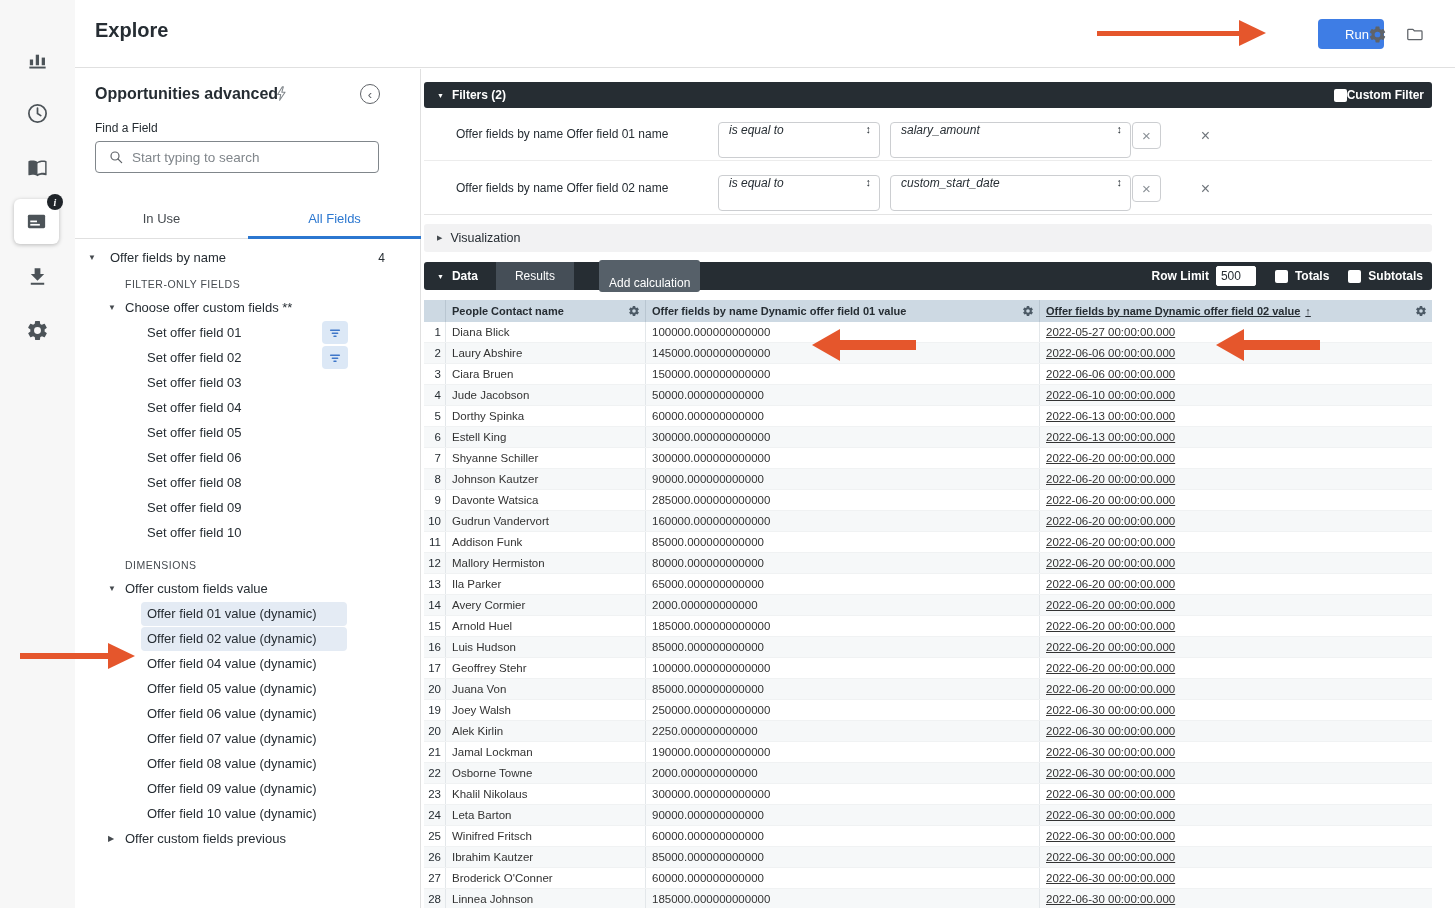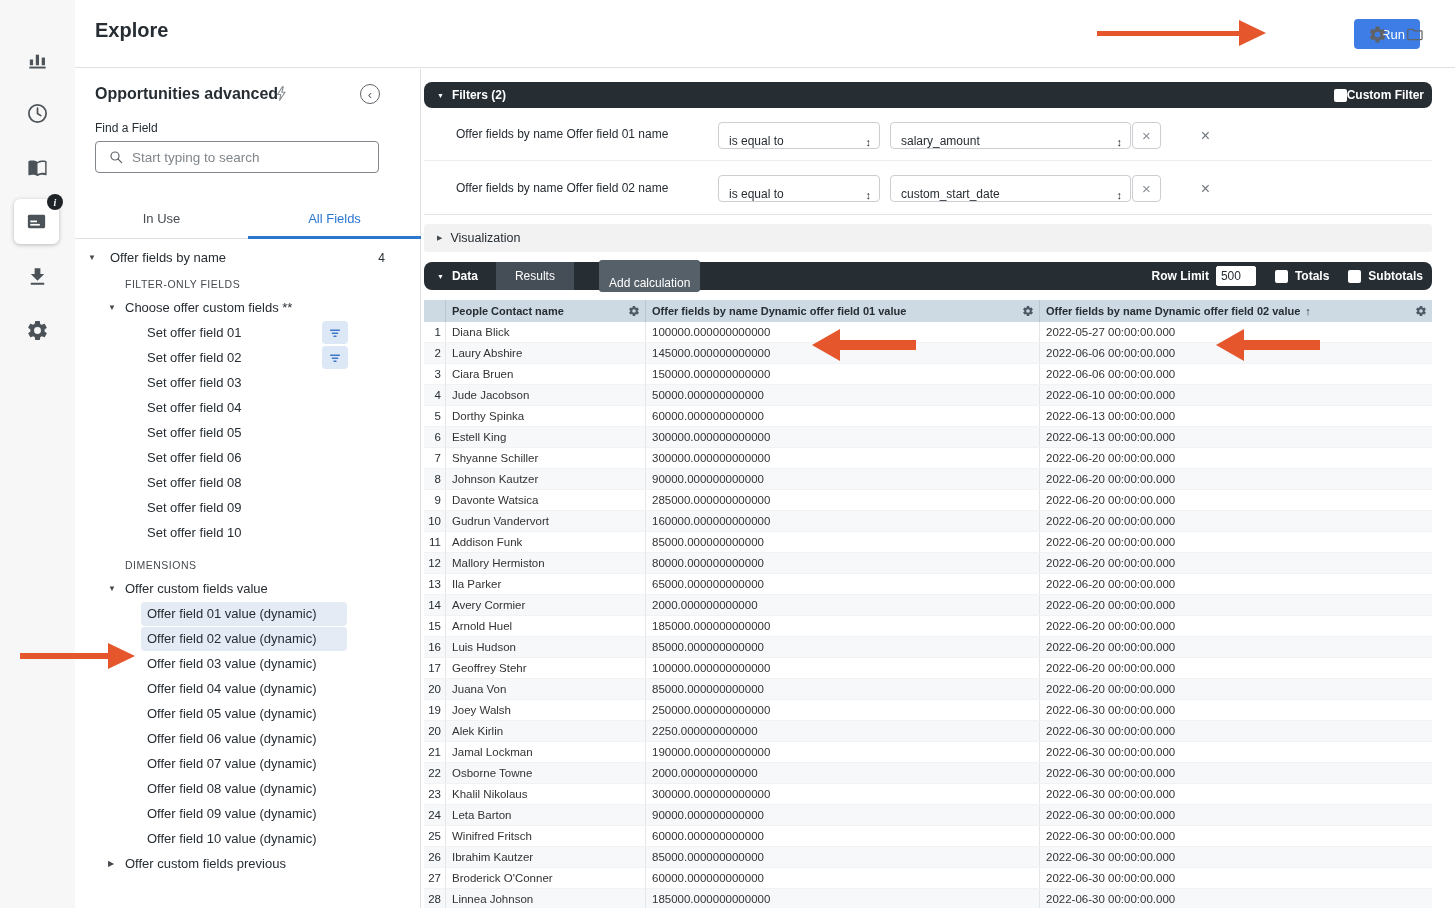--- a/index.html
+++ b/index.html
@@ -10,21 +10,21 @@
   }
   
   .rail { position:absolute; left:0; top:0; width:75px; height:908px; background:#f7f7f7; }
   .rail-ic { position:absolute; left:26px; width:23px; height:23px; color:#4c5358; }
   .rail-active-box { position:absolute; left:14px; top:199px; width:45px; height:45px; background:#fff; border-radius:6px; box-shadow:0 1px 4px rgba(0,0,0,.25); }
   .rail-active-box .rail-ic { left:11px; top:11px; }
   .info-badge { position:absolute; left:47px; top:194px; width:16px; height:16px; border-radius:50%; background:#1f2429; color:#fff; font-size:10px; font-style:italic; font-weight:bold; font-family:"Liberation Serif", serif; display:flex; align-items:center; justify-content:center; z-index:2; }
   
   .app-header { position:absolute; left:75px; top:0; width:1380px; height:68px; background:#fff; border-bottom:1px solid #e0e0e0; }
   .page-title { position:absolute; left:20px; top:19px; font-size:20px; font-weight:600; color:#262d33; }
-  .run-btn { position:absolute; left:1279px; top:19px; width:66px; height:30px; background:#3e7de5; border:none; border-radius:4px; color:#fff; font-size:13px; font-family:"Liberation Sans", sans-serif; cursor:pointer;padding-left:12px; }
+  .run-btn { position:absolute; left:1243px; top:19px; width:66px; height:30px; background:#3e7de5; border:none; border-radius:4px; color:#fff; font-size:13px; font-family:"Liberation Sans", sans-serif; cursor:pointer;padding-left:12px; }
   .hdr-ic { position:absolute; top:25px; width:19px; height:19px; color:#5f6368; cursor:pointer; }
   
   .sidebar { position:absolute; left:75px; top:69px; width:346px; height:839px; background:#fff; border-right:1px solid #e0e0e0; }
   .sb-title { position:absolute; left:20px; top:16px; font-size:16px; font-weight:600; color:#262d33; }
   .bolt-ic { position:absolute; left:198px; top:16px; width:17px; height:17px; color:#80868b; }
   .collapse-ic { position:absolute; left:285px; top:15px; width:20px; height:20px; border:1.5px solid #5f6368; border-radius:50%; color:#5f6368; display:flex; align-items:center; justify-content:center; cursor:pointer; }
   .find-label { position:absolute; left:20px; top:52px; font-size:12px; color:#262d33; }
   .search-box { position:absolute; left:20px; top:72px; width:284px; height:32px; border:1px solid #80868b; border-radius:4px; display:flex; align-items:center; }
   .search-box svg { width:16px; height:16px; margin:0 8px 0 12px; color:#5f6368; flex:none; }
   .search-box input { border:none; outline:none; flex:1; font-size:13.5px; font-family:"Liberation Sans", sans-serif; color:#262d33; background:transparent; }
@@ -39,31 +39,31 @@
   .tree-caret.l2 { left:33px; }
   .grp-label { position:absolute; left:35px; }
   .grp-label.l2 { left:50px; }
   .grp-count { position:absolute; right:36px; font-size:12px; }
   .sec-head { height:22px; display:flex; align-items:center; padding-left:50px; font-size:10.5px; letter-spacing:.5px; color:#454a4f; }
   .leaf-pill { position:absolute; left:66px; width:206px; height:24px; line-height:24px; padding-left:6px; border-radius:4px; white-space:nowrap; }
   .leaf-pill.selected { background:#e4ebf4; }
   .filter-btn { position:absolute; left:247px; top:1px; width:26px; height:23px; background:#dce8f6; border-radius:4px; display:flex; align-items:center; justify-content:center; cursor:pointer; }
   .filter-btn svg { width:16px; height:16px; color:#3f77c9; }
   
-  .dark-bar { position:absolute; left:424px; width:1008px; height:26px; background:#262d33; border-radius:8px; color:#fff; display:flex; align-items:center; }
+  .dark-bar { position:absolute; left:424px; width:1008px; height:26px; background:#262d33; border-radius:3px; color:#fff; display:flex; align-items:center; }
   .bar-caret { font-size:7px; margin:0 8px 0 13px; }
   .bar-title { font-size:12px; font-weight:700; }
   #filters-bar { top:82px; }
   .custom-filter { margin-left:auto; display:flex; align-items:center; margin-right:8px; font-size:12px; font-weight:600; cursor:pointer; }
   .cb { width:13px; height:13px; background:#fff; border-radius:2px; flex:none; }
   .filter-row { position:absolute; left:424px; width:1008px; height:53px; background:#fff; border-bottom:1px solid #ececec; }
   #filter-row-1 { top:108px; }
   #filter-row-2 { top:161px; height:54px; border-bottom:1px solid #e4e4e4; }
   .filter-field-label { position:absolute; left:32px; top:0; height:100%; display:flex; align-items:center; font-size:12px; color:#262d33; }
-  .select { position:absolute; top:14px; height:27px; border:1px solid #ccced1; border-radius:4px; background:#fff; display:flex; align-items:flex-end; font-size:12px; color:#262d33; cursor:pointer; }
+  .select { position:absolute; top:14px; height:36px; border:1px solid #ccced1; border-radius:4px; background:#fff; display:flex; align-items:flex-start; font-size:12px; color:#262d33; cursor:pointer;font-style:italic; }
   .select .sel-txt { padding-left:10px; flex:1; white-space:nowrap; overflow:hidden; }
   .select .updown { padding:0 8px; font-size:11px; color:#262d33; }
   .op-select { left:294px; width:162px; }
   .val-select { left:466px; width:241px; }
   .x-btn-boxed { position:absolute; left:708px; top:14px; width:29px; height:27px; border:1px solid #ccced1; border-radius:4px; display:flex; align-items:center; justify-content:center; color:#8a9096; font-size:15px; cursor:pointer; background:#fff; }
   .x-btn-plain { position:absolute; left:768px; top:14px; width:27px; height:27px; display:flex; align-items:center; justify-content:center; color:#6f757b; font-size:16px; cursor:pointer; }
   .viz-bar { position:absolute; left:424px; top:224px; width:1008px; height:28px; background:#f2f2f3; border-radius:3px; display:flex; align-items:center; font-size:12.5px; color:#262d33; cursor:pointer; }
   .viz-bar .bar-caret { color:#454a4f; }
   #data-bar { top:262px; height:28px; }
   .results-tab { height:28px; width:78px; background:#454e57; display:flex; align-items:center; justify-content:center; font-size:12px; margin-left:18px; cursor:pointer; }
@@ -71,21 +71,21 @@
   .rowlimit-group { margin-left:auto; display:flex; align-items:center; margin-right:9px; gap:7px; }
   .rowlimit-label { font-size:12px; font-weight:700; }
   .rowlimit-input { width:40px; height:20px; border:1px solid #fff; border-radius:2px; font-size:12px; font-family:"Liberation Sans", sans-serif; padding:0 4px; color:#262d33; }
   .chk-label { font-size:12px; font-weight:700; }
   .gap12 { width:5px; }
   
   .thead { position:absolute; left:424px; top:300px; width:1008px; height:22px; background:#cdd9e3; display:flex; font-size:11px; font-weight:600; color:#262d33; }
   .th { position:relative; display:flex; align-items:center; padding-left:6px; border-right:1px solid #b9c6d1; cursor:pointer; white-space:nowrap; overflow:hidden; }
   .th:last-child { border-right:none; }
   .th .gear-sm { position:absolute; right:5px; width:12px; height:12px; color:#4c5a66; }
-  .c0 { width:22px; flex:none; } .c1 { width:200px; flex:none; } .c2 { width:394px; flex:none; } .c3 { width:392px; flex:none; }
+  .c0 { width:22px; flex:none; } .c1 { width:200px; flex:none; } .c2 { width:394px; flex:none; } .c3 { width:392px; flex:none;text-decoration:underline; }
   .sort-arrow { margin-left:5px; font-size:11px; }
   .tbody { position:absolute; left:424px; top:322px; width:1008px; }
   .tr { display:flex; height:21px; font-size:11.5px; color:#333; border-bottom:1px solid #f0f2f3; background:#fff; }
   .tr.even { background:#f6f8f9; }
   .td { display:flex; align-items:center; padding-left:6px; border-right:1px solid #e3e7ea; white-space:nowrap; overflow:hidden; }
   .td:last-child { border-right:none; }
   .td.num { justify-content:flex-end; padding:0 4px 0 0; color:#262d33; }
   
   .arrow-shaft { position:absolute; background:#e5562c; z-index:40; }
   .arrow-head { position:absolute; width:0; height:0; z-index:40; }
@@ -250,23 +250,20 @@
         <span class="grp-label l2">Offer custom fields value</span>
       </div>
       <div id="value-fields">
           <div class="tree-row">
             <span class="leaf-pill selected">Offer field 01 value (dynamic)</span>
           </div>
           <div class="tree-row">
             <span class="leaf-pill selected">Offer field 02 value (dynamic)</span>
           </div>
           <div class="tree-row">
-            <span class="leaf-pill">Offer field 03 value (dynamic)</span>
-          </div>
-          <div class="tree-row">
             <span class="leaf-pill">Offer field 04 value (dynamic)</span>
           </div>
           <div class="tree-row">
             <span class="leaf-pill">Offer field 05 value (dynamic)</span>
           </div>
           <div class="tree-row">
             <span class="leaf-pill">Offer field 06 value (dynamic)</span>
           </div>
           <div class="tree-row">
             <span class="leaf-pill">Offer field 07 value (dynamic)</span>

